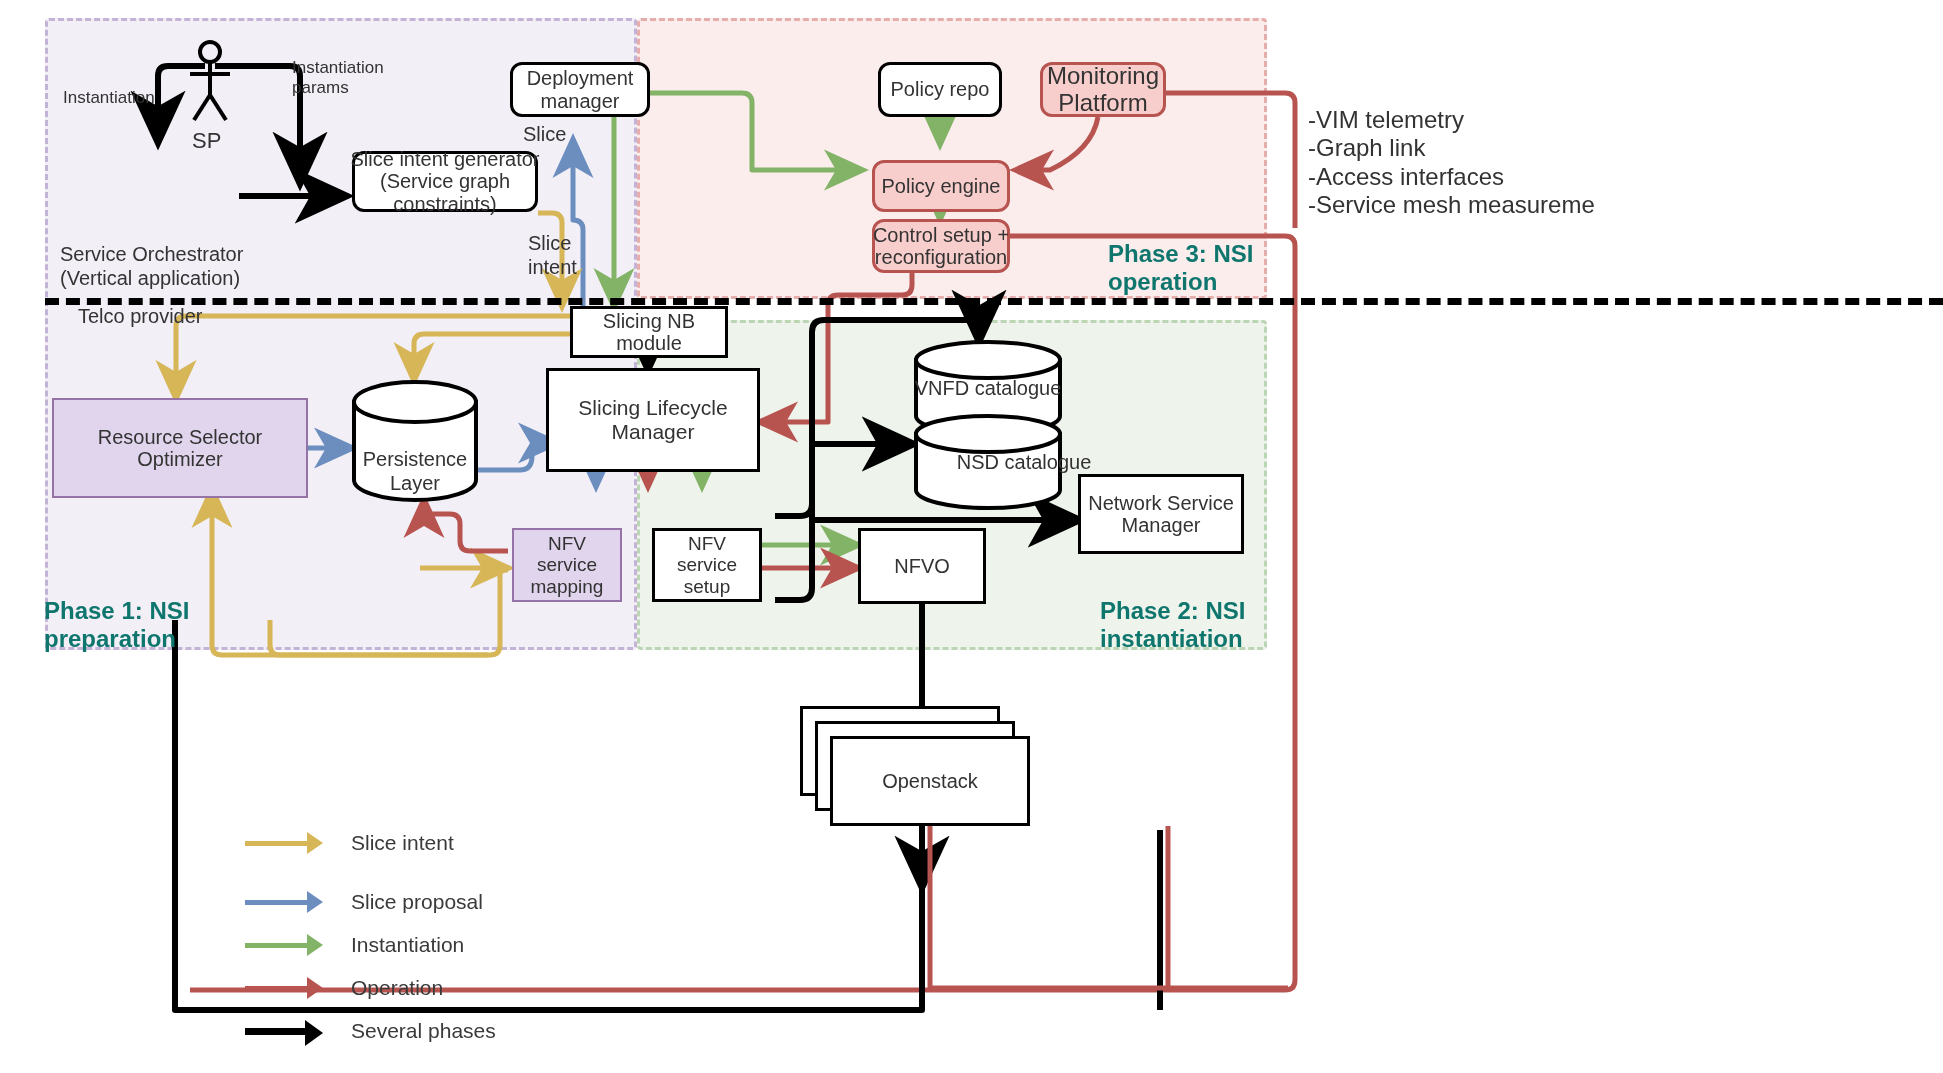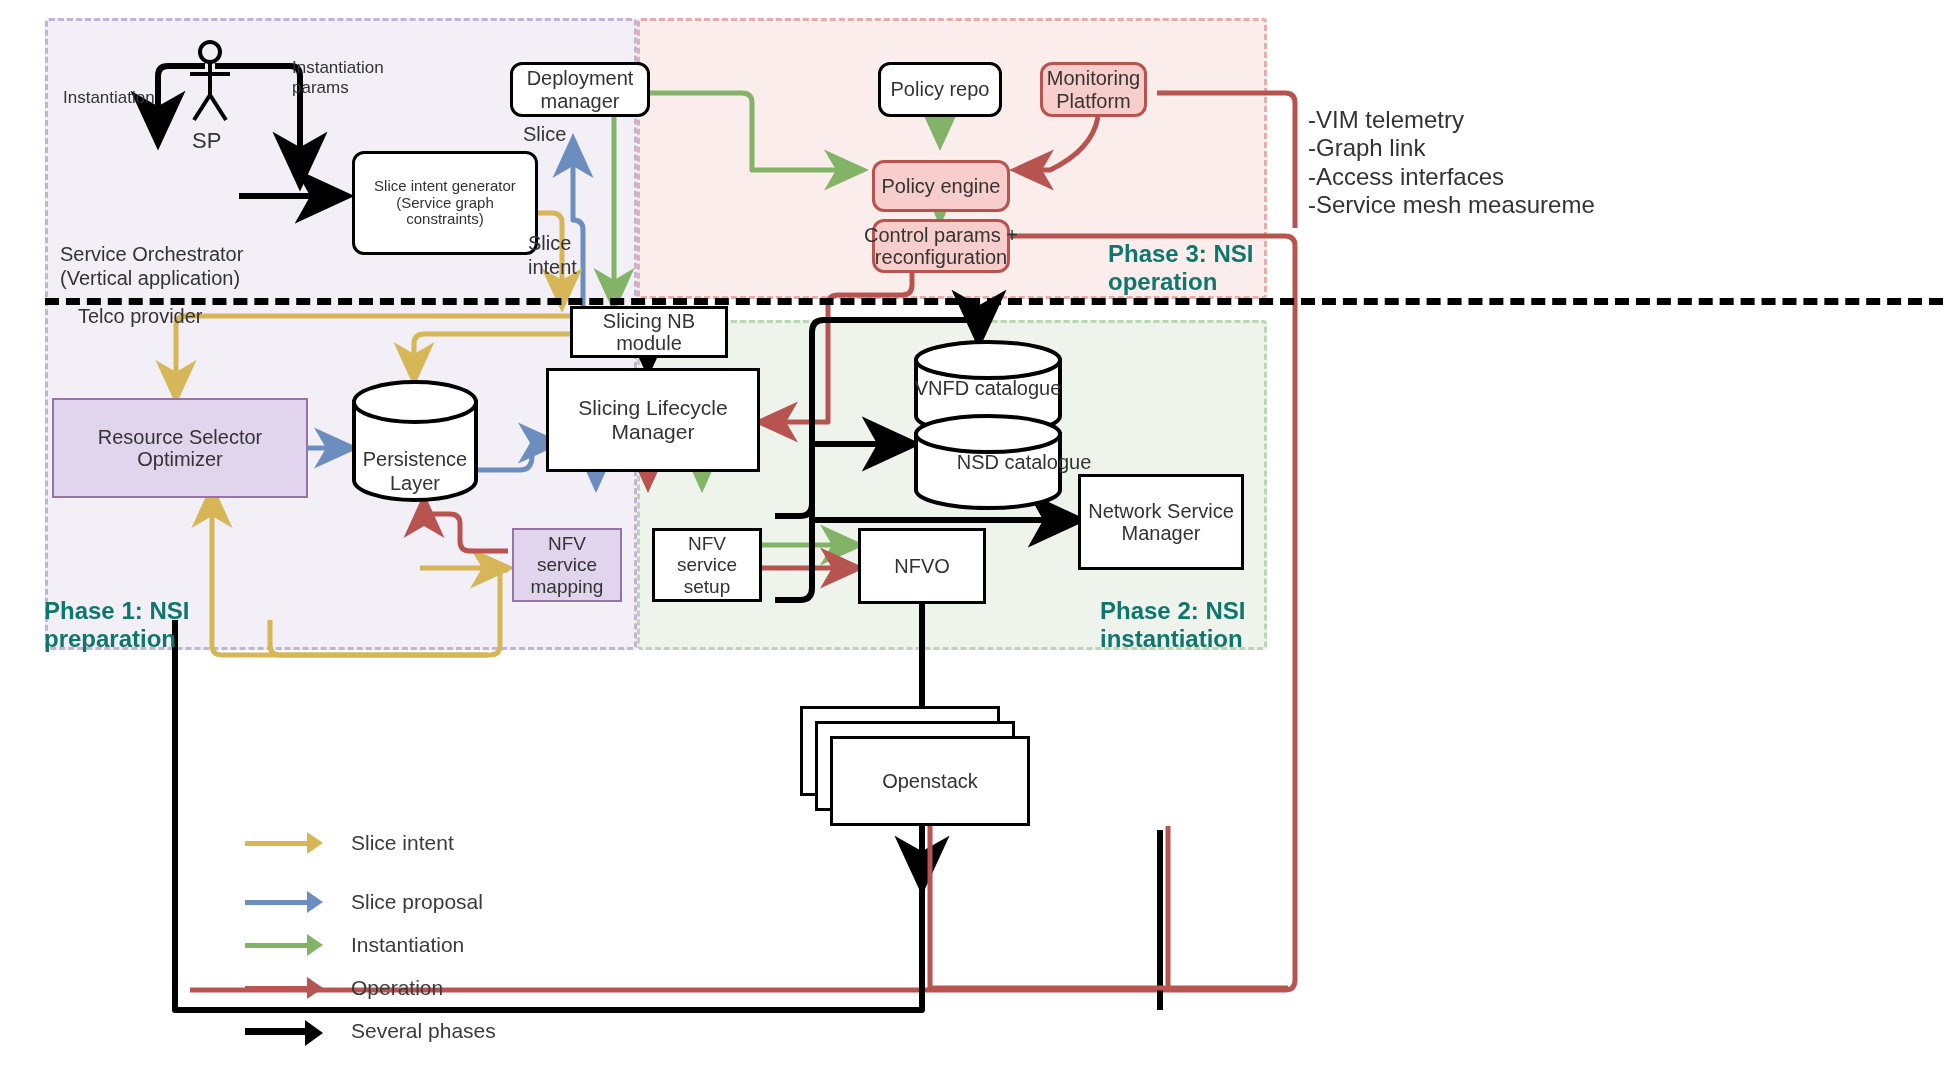--- a/index.html
+++ b/index.html
@@ -125,35 +125,35 @@
 
   <svg style="position:absolute;left:180px;top:40px;width:60px;height:85px;" viewBox="0 0 60 85">
     <circle cx="30" cy="12" r="10" fill="none" stroke="#000" stroke-width="4"></circle>
     <line x1="30" y1="22" x2="30" y2="55" stroke="#000" stroke-width="4"></line>
     <line x1="10" y1="34" x2="50" y2="34" stroke="#000" stroke-width="4"></line>
     <line x1="30" y1="55" x2="14" y2="80" stroke="#000" stroke-width="4"></line>
     <line x1="30" y1="55" x2="46" y2="80" stroke="#000" stroke-width="4"></line>
   </svg>
 
 
-  <div class="nodebox rounded" style="left:352px;top:151px;width:186px;height:104px;font-size:15px;white-space:pre;">Slice intent generator
+  <div class="nodebox rounded" style="left:352px;top:151px;width:186px;height:61px;font-size:20px;white-space:pre;">Slice intent generator
 (Service graph
 constraints)</div>
 
   <div class="nodebox rounded" style="left:510px;top:62px;width:140px;height:55px;font-size:20px;white-space:pre;">Deployment
 manager</div>
 
   <div class="nodebox rounded" style="left:878px;top:62px;width:124px;height:55px;font-size:20px;">Policy repo</div>
 
-  <div class="nodebox rounded" style="left:1040px;top:62px;width:107px;height:55px;font-size:20px;white-space:pre;background:#F8CECC;border-color:#B85450;">Monitoring
+  <div class="nodebox rounded" style="left:1040px;top:62px;width:126px;height:55px;font-size:24px;white-space:pre;background:#F8CECC;border-color:#B85450;">Monitoring
 Platform</div>
 
   <div class="nodebox rounded" style="left:872px;top:144px;width:138px;height:52px;font-size:20px;background:#F8CECC;border-color:#B85450;margin-top:16px;">Policy engine</div>
 
-  <div class="nodebox rounded" style="left:872px;top:219px;width:138px;height:54px;font-size:20px;white-space:pre;background:#F8CECC;border-color:#B85450;">Control params +
+  <div class="nodebox rounded" style="left:872px;top:219px;width:138px;height:54px;font-size:20px;white-space:pre;background:#F8CECC;border-color:#B85450;">Control setup +
 reconfiguration</div>
 
   <div class="nodebox" style="left:570px;top:306px;width:158px;height:52px;font-size:20px;white-space:pre;">Slicing NB
 module</div>
 
   <div class="nodebox" style="left:546px;top:368px;width:214px;height:104px;font-size:21px;white-space:pre;">Slicing Lifecycle
 Manager</div>
 
   <svg class="cyl" style="left:350px;top:380px;width:130px;height:122px;" viewBox="0 0 130 122">
     <path d="M4,22 L4,100 A61,20 0 0 0 126,100 L126,22 Z" fill="#fff" stroke="#000" stroke-width="4"></path>
@@ -178,21 +178,21 @@
     <ellipse cx="76" cy="20" rx="72" ry="18" fill="#fff" stroke="#000" stroke-width="4"></ellipse>
   </svg>
   <div class="lbl" style="left:912px;top:377px;width:152px;text-align:center;font-size:20px;">VNFD catalogue</div>
 
   <svg class="cyl" style="left:912px;top:414px;width:152px;height:96px;" viewBox="0 0 152 96">
     <path d="M4,20 L4,76 A72,18 0 0 0 148,76 L148,20 Z" fill="#fff" stroke="#000" stroke-width="4"></path>
     <ellipse cx="76" cy="20" rx="72" ry="18" fill="#fff" stroke="#000" stroke-width="4"></ellipse>
   </svg>
   <div class="lbl" style="left:948px;top:451px;width:152px;text-align:center;font-size:20px;">NSD catalogue</div>
 
-  <div class="nodebox" style="left:1078px;top:474px;width:166px;height:96px;font-size:20px;white-space:pre;">Network Service
+  <div class="nodebox" style="left:1078px;top:474px;width:166px;height:80px;font-size:20px;white-space:pre;">Network Service
 Manager</div>
 
   <div class="nodebox" style="left:858px;top:528px;width:128px;height:76px;font-size:20px;">NFVO</div>
 
   <div class="stackbox" style="left:800px;top:706px;width:200px;height:90px;"></div>
   <div class="stackbox" style="left:815px;top:721px;width:200px;height:90px;"></div>
   <div class="nodebox" style="left:830px;top:736px;width:200px;height:90px;font-size:20px;">Openstack</div>
 
 
   <div class="lbl" style="left:63px;top:88px;font-size:17px;">Instantiation</div>

